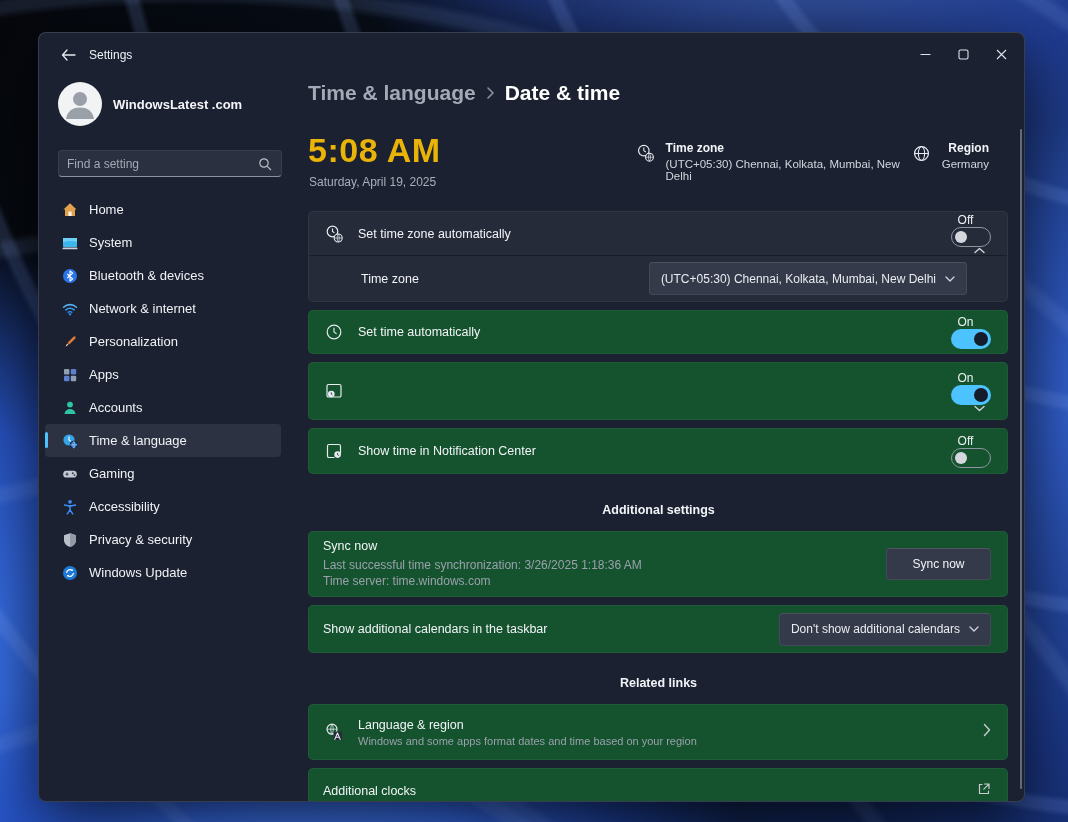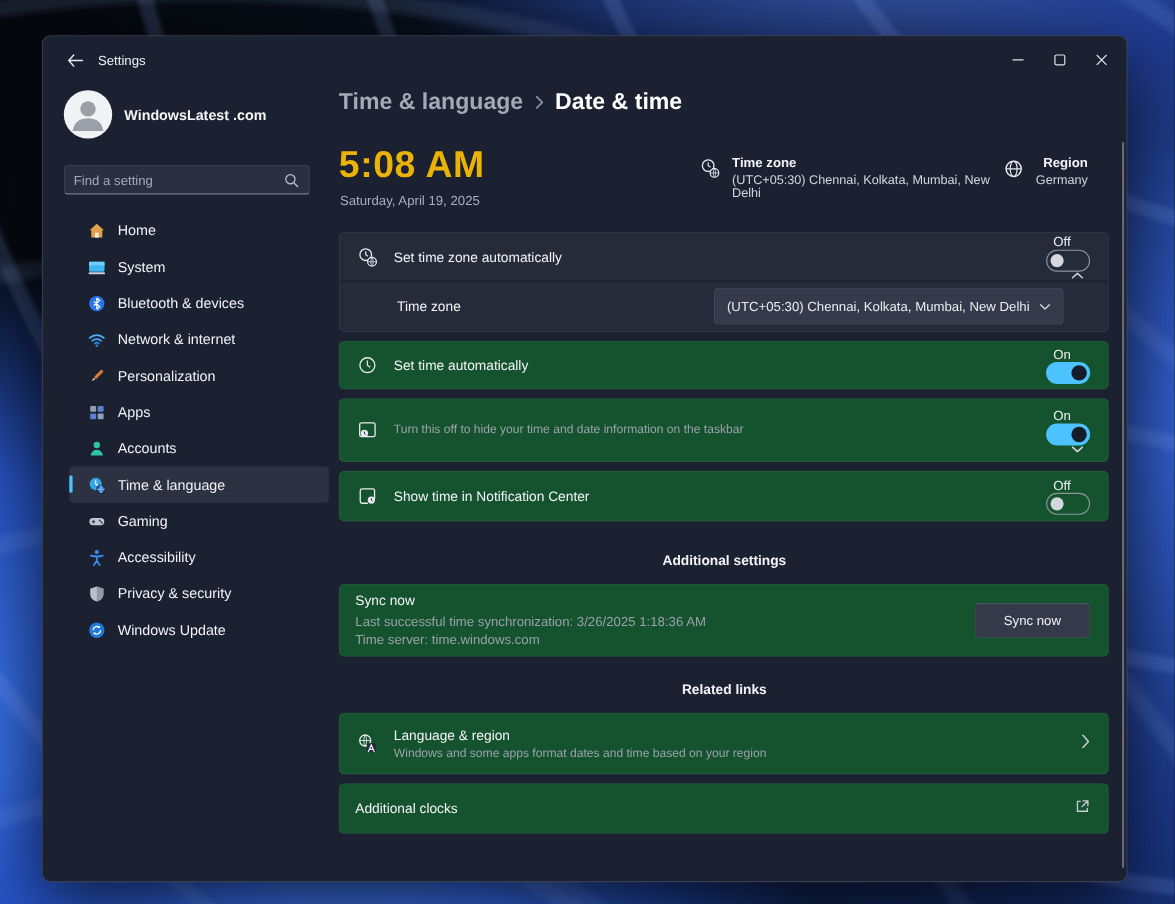--- a/index.html
+++ b/index.html
@@ -41,21 +41,21 @@
   .win-btn{width:38px;height:30px;display:flex;align-items:center;justify-content:center;}
   .win-btn svg{display:block;}
 
   
   .avatar{position:absolute;left:19px;top:49px;width:44px;height:44px;border-radius:50%;background:#f2f3f5;overflow:hidden;}
   .account-name{position:absolute;left:74px;top:64px;font-size:13px;font-weight:bold;color:#f3f5f8;}
   .searchbox{position:absolute;left:19px;top:117px;width:224px;height:27px;background:#2b3040;border:1px solid rgba(255,255,255,.07);border-bottom:1px solid #8a93a3;border-radius:4px;display:flex;align-items:center;box-sizing:border-box;}
   .searchbox input{flex:1;background:transparent;border:none;outline:none;color:#e8eaee;font-size:12px;padding:0 8px;font-family:inherit;}
   .searchbox input::placeholder{color:#a2a9b5;}
   .search-icn{margin-right:9px;display:flex;}
-  .nav{position:absolute;left:24px;top:160px;width:236px;}
+  .nav{position:absolute;left:6px;top:160px;width:236px;}
   .nav-item{position:relative;height:33px;display:flex;align-items:center;padding-left:17px;border-radius:4px;color:#f0f2f6;font-size:13px;}
   .nav-item .nicon{width:16px;height:16px;margin-right:11px;display:flex;align-items:center;justify-content:center;}
   .nav-item.selected{background:#2c3242;}
   .nav-item.selected::before{content:"";position:absolute;left:0;top:8px;width:3px;height:16px;border-radius:2px;background:#4cc2ff;}
 
   
   .breadcrumb{position:absolute;left:269px;top:48px;font-size:21px;font-weight:600;display:flex;align-items:center;gap:10px;}
   .bc-parent{color:#a3aab6;}
   .bc-current{color:#ffffff;}
   .clock-time{position:absolute;left:269px;top:98px;font-size:34px;font-weight:700;color:#eab308;letter-spacing:.5px;}
@@ -365,21 +365,20 @@
 
     <div class="card row h58" style="margin-bottom:8px">
       <span class="cicon">
         <svg width="20" height="20" viewBox="0 0 20 20">
             <rect x="3" y="3.5" width="14" height="12.5" rx="1.6" stroke="#e8ebf0" stroke-width="1.2" fill="none"></rect>
             <circle cx="7.3" cy="13" r="3.3" fill="#e8ebf0"></circle>
             <path d="M7.3 11.4v1.7l1.2.9" stroke="#262b3a" stroke-width="0.9" fill="none"></path>
           </svg>
       </span>
       <div class="ctext">
-        <div class="csub">Turn this off to hide your time and date information on the taskbar</div>
       </div>
       <div class="cright">
         <span class="state-label">On</span>
         <span class="toggle on"></span>
         <span class="chev">
             <svg width="11" height="7" viewBox="0 0 11 7">
               <path d="M1 1.5 5.5 5.5 10 1.5" stroke="#cfd3da" stroke-width="1.4" fill="none" stroke-linecap="round" stroke-linejoin="round"></path>
             </svg>
           </span>
       </div>
@@ -408,20 +407,31 @@
       <div class="ctext" style="gap:0">
         <div class="sync-line1">Sync now</div>
         <div class="sync-line">Last successful time synchronization: 3/26/2025 1:18:36 AM</div>
         <div class="sync-line">Time server: time.windows.com</div>
       </div>
       <div class="cright">
         <div class="btn">Sync now</div>
       </div>
     </div>
 
+    <div class="card row h48">
+      <div class="ctext">
+          <div class="clabel">Show additional calendars in the taskbar</div>
+        </div>
+      <div class="dropdown">
+        <span>Don't show additional calendars</span>
+        <svg width="10" height="6" viewBox="0 0 10 6">
+            <path d="M1 1l4 4 4-4" stroke="#cfd3da" stroke-width="1.3" fill="none" stroke-linecap="round" stroke-linejoin="round"></path>
+          </svg>
+      </div>
+    </div>
 
     <div class="section-title rl">Related links</div>
 
     <div class="card row h56" style="margin-bottom:8px">
       <span class="cicon">
         <svg width="20" height="20" viewBox="0 0 20 20">
             <circle cx="8" cy="7.2" r="5" stroke="#e8ebf0" stroke-width="1.2" fill="none"></circle>
             <path d="M3 7.2h10M8 2.2c1.6 1.3 1.6 8.7 0 10M8 2.2c-1.6 1.3-1.6 8.7 0 10" stroke="#e8ebf0" stroke-width="0.8" fill="none"></path>
             <rect x="9.6" y="9.6" width="8.4" height="8.4" fill="#262b3a"></rect>
             <path d="M10.8 17.4 13.5 11l2.7 6.4M11.8 15.2h3.4" stroke="#e8ebf0" stroke-width="1.1" fill="none" stroke-linecap="round" stroke-linejoin="round"></path>

